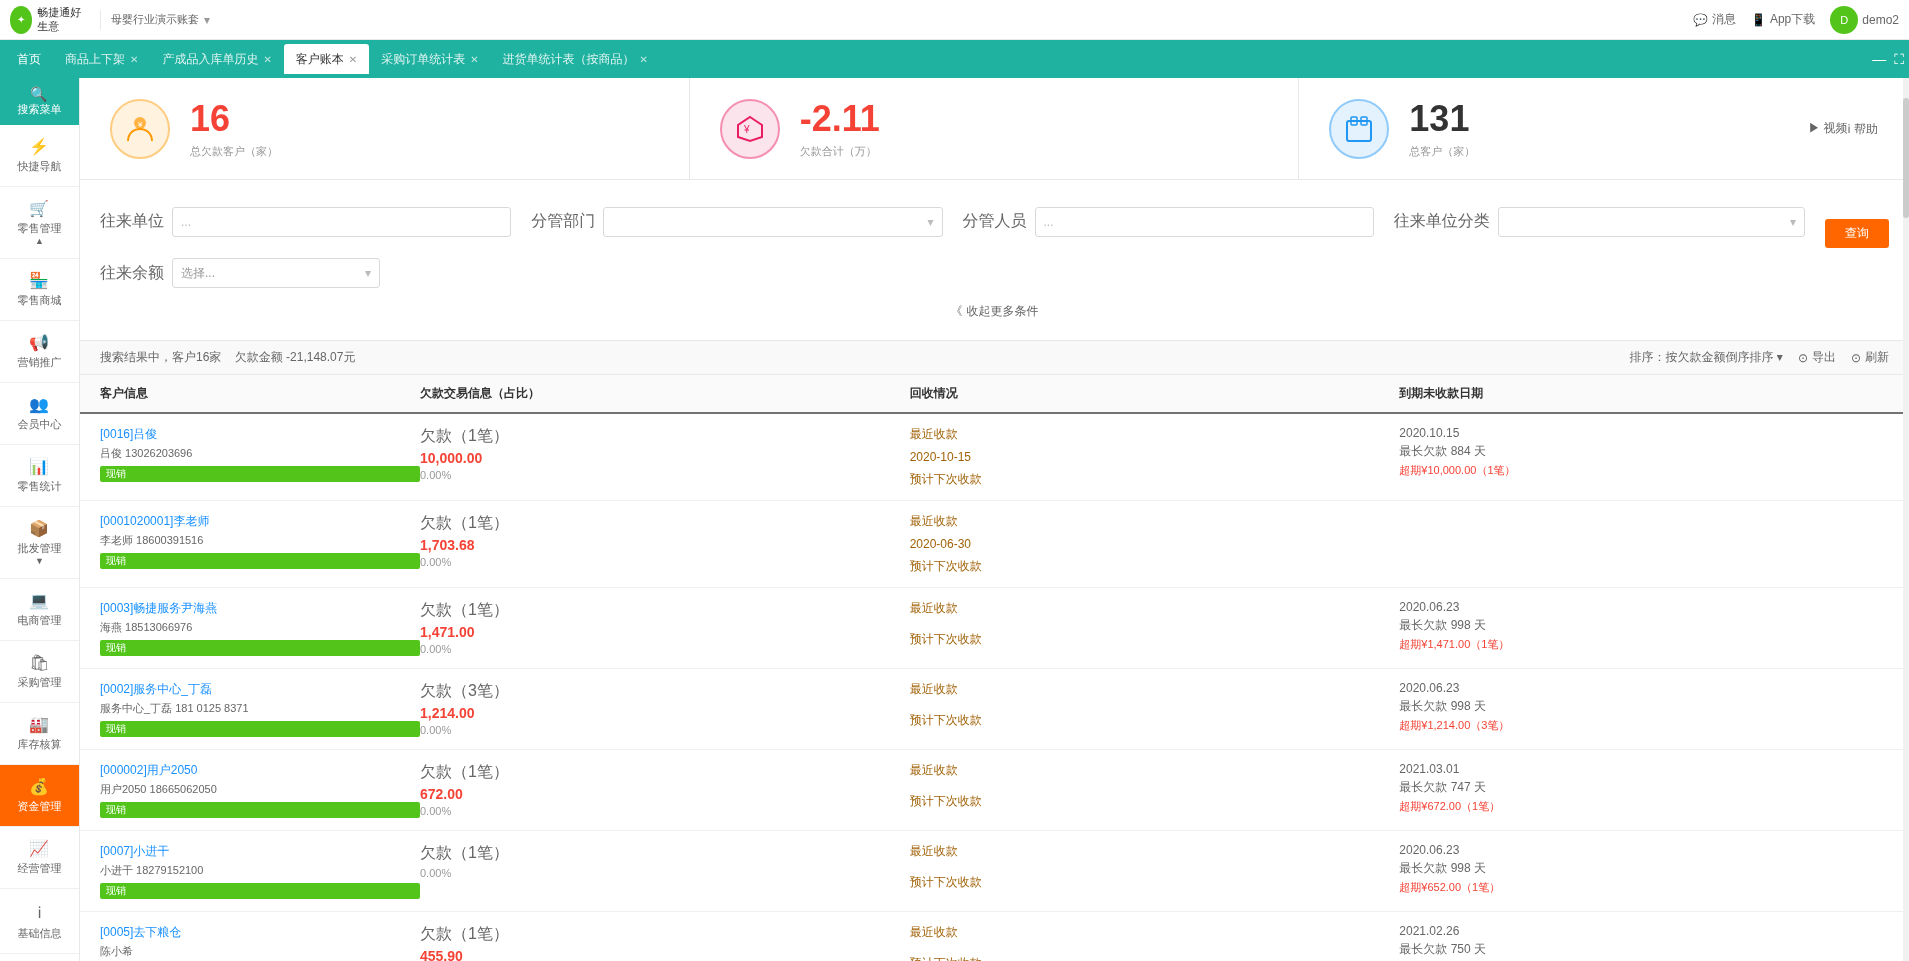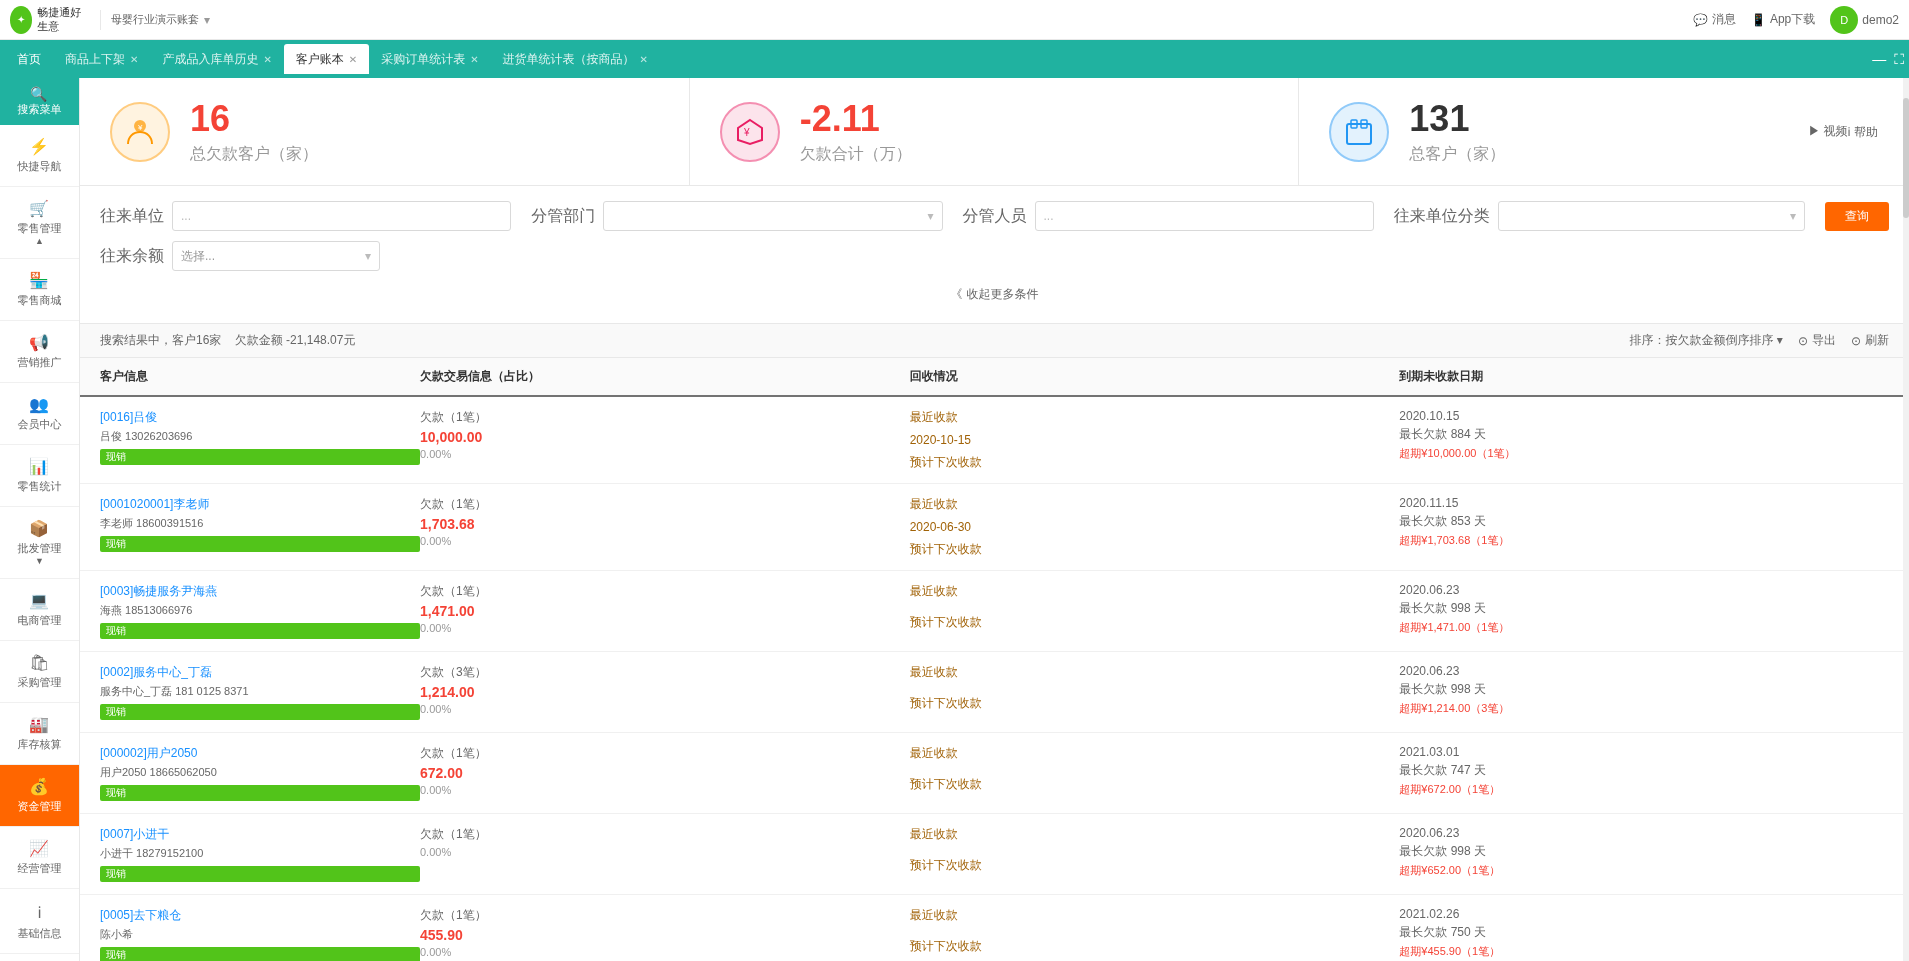--- a/index.html
+++ b/index.html
@@ -38,49 +38,49 @@
     
     .stats-row { display: flex; background: white; border-bottom: 1px solid #e8e8e8; }
     .stat-card { flex: 1; display: flex; align-items: center; padding: 20px 30px; border-right: 1px solid #e8e8e8; }
     .stat-icon { width: 60px; height: 60px; border-radius: 50%; display: flex; align-items: center; justify-content: center; margin-right: 20px; font-size: 28px; flex-shrink: 0; }
     .stat-icon.orange { background: #fff3e0; color: #ff9800; border: 2px solid #ffcc80; }
     .stat-icon.pink { background: #fce4ec; color: #e91e63; border: 2px solid #f48fb1; }
     .stat-icon.blue { background: #e3f2fd; color: #2196f3; border: 2px solid #90caf9; }
     .stat-value { font-size: 36px; font-weight: bold; }
     .stat-value.red { color: #f44336; }
     .stat-value.dark { color: #333; }
-    .stat-label { font-size: 16px; color: #999; margin-top: 4px; }
+    .stat-label { font-size: 11px; color: #999; margin-top: 4px; }
     .stat-top-right { margin-left: auto; display: flex; font-size: 12px; color: #666; cursor: pointer; }
     
     
     .filter-area { background: white; padding: 15px 20px; margin: 0; border-bottom: 1px solid #e8e8e8; }
     .filter-row { display: flex; align-items: center; gap: 20px; margin-bottom: 10px; }
     .filter-item { display: flex; align-items: center; gap: 8px; flex: 1; }
     .filter-label { font-size: 16px; color: #666; white-space: nowrap; }
     .filter-input { flex: 1; height: 30px; border: 1px solid #d9d9d9; border-radius: 3px; padding: 0 8px; font-size: 12px; display: flex; align-items: center; justify-content: space-between; cursor: pointer; background: white; }
-    .query-btn { background: #ff6600; color: white; border: none; padding: 6px 20px; border-radius: 3px; font-size: 12px; cursor: pointer; white-space: nowrap; }
+    .query-btn { background: #ff6600; color: white; border: none; padding: 6px 20px; border-radius: 3px; font-size: 12px; cursor: pointer; white-space: nowrap; margin-top: 24px; }
     .collapse-btn { display: flex; align-items: center; justify-content: center; gap: 4px; font-size: 12px; color: #666; cursor: pointer; padding: 5px; }
     
     
     .results-bar { display: flex; align-items: center; justify-content: space-between; padding: 8px 20px; background: #f9f9f9; border-bottom: 1px solid #e8e8e8; font-size: 12px; color: #666; }
     .results-right { display: flex; align-items: center; gap: 15px; }
     .action-btn { display: flex; align-items: center; gap: 4px; font-size: 12px; color: #666; cursor: pointer; }
     
     
     .table-container { background: white; margin: 0; }
     .table-header { display: grid; grid-template-columns: 320px 1fr 1fr 1fr; background: #fafafa; border-bottom: 2px solid #737373; padding: 10px 20px; font-size: 12px; font-weight: bold; color: #333; }
     .table-row-wrapper { border-bottom: 1px solid #f0f0f0; padding: 12px 20px; display: grid; grid-template-columns: 320px 1fr 1fr 1fr; }
     
     .customer-info { display: flex; flex-direction: column; gap: 3px; }
     .customer-name { color: #1890ff; cursor: pointer; font-size: 12px; }
     .customer-sub { font-size: 11px; color: #666; }
     .badge-green { background: #52c41a; color: white; font-size: 10px; padding: 1px 6px; border-radius: 2px; display: inline-block; margin-top: 2px; }
     
     .debt-info { display: flex; flex-direction: column; gap: 3px; }
-    .debt-count { font-size: 12px; color: #666; }
+    .debt-count { font-size: 16px; color: #666; }
     .debt-amount { font-size: 14px; color: #f44336; font-weight: bold; }
     .debt-pct { font-size: 11px; color: #999; }
     
     .recovery-info { display: flex; flex-direction: column; gap: 7px; font-size: 12px; color: #a16207; }
     
     .overdue-info { display: flex; flex-direction: column; gap: 3px; font-size: 12px; color: #666; }
     .overdue-link { color: #f44336; cursor: pointer; font-size: 11px; }
     
     
     ::-webkit-scrollbar { width: 6px; height: 6px; }
@@ -376,25 +376,20 @@
         <div class="debt-info">
           <span class="debt-count">欠款（1笔）</span>
           <span class="debt-amount">1,703.68</span>
           <span class="debt-pct">0.00%</span>
         </div>
         <div class="recovery-info">
           <span>最近收款</span>
           <span>2020-06-30</span>
           <span>预计下次收款</span>
         </div>
-        <div class="overdue-info">
-          <span>2020.11.15</span>
-          <span>最长欠款 853 天</span>
-          <a class="overdue-link">超期¥1,703.68（1笔）</a>
-        </div>
       </div>
 
       <div class="table-row-wrapper">
         <div class="customer-info">
           <a class="customer-name">[0003]畅捷服务尹海燕</a>
           <span class="customer-sub">海燕 18513066976</span>
           <span class="badge-green">现销</span>
         </div>
         <div class="debt-info">
           <span class="debt-count">欠款（1笔）</span>

